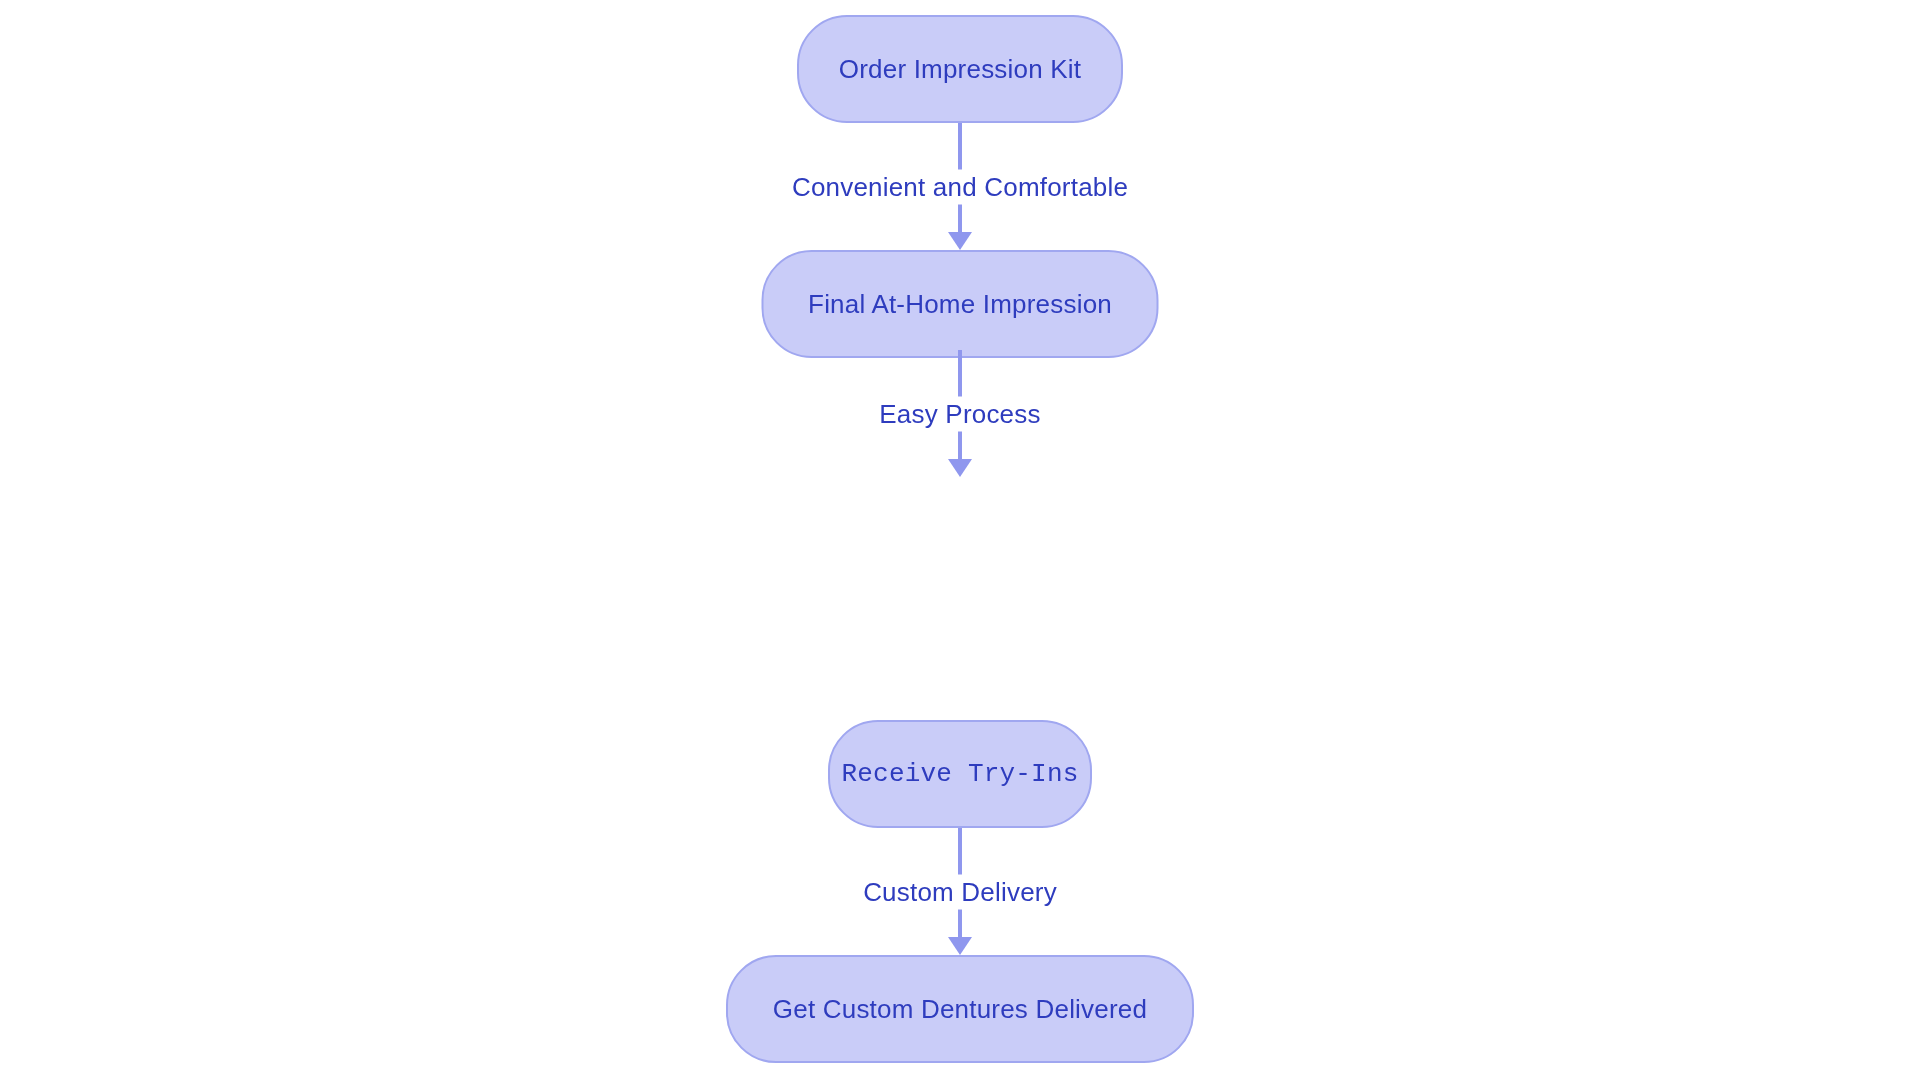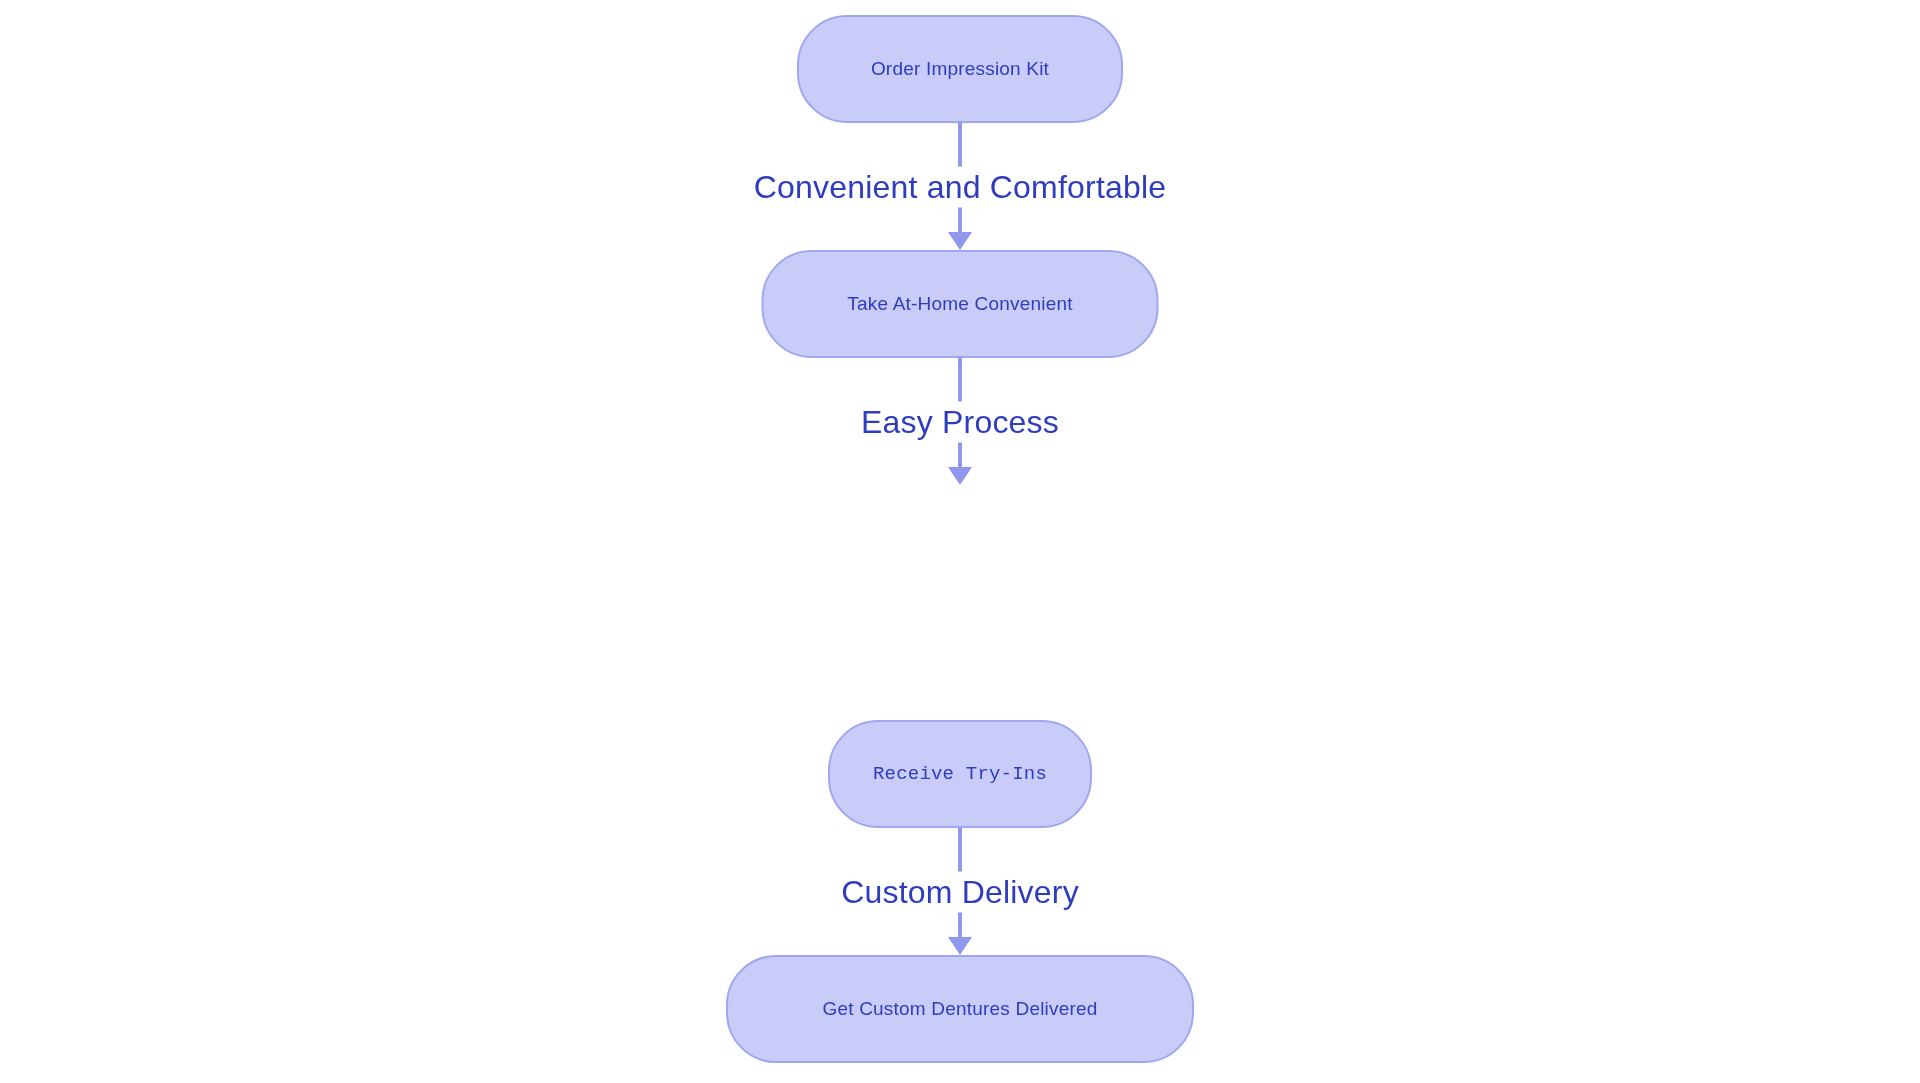--- a/index.html
+++ b/index.html
@@ -22,38 +22,38 @@
     box-sizing: border-box;
     background: var(--node-fill, #c9ccf8);
     border: 2px solid var(--node-border, #a0a7f0);
     border-radius: 50px;
     display: flex;
     align-items: center;
     justify-content: center;
   }
   .node .node-label {
     color: var(--node-text, #2e3cbe);
-    font-size: 19px;
+    font-size: 26px;
     letter-spacing: 0.2px;
     white-space: nowrap;
   }
   .n1 { top: 15px;  width: 326px; }
   .n2 { top: 250px; width: 397px; }
   .n3 { top: 485px; width: 389px; }
   .n4 { top: 720px; width: 264px; font-family: Liberation Mono, monospace; }
   .n5 { top: 955px; width: 468px; }
 
   .edge {
     position: absolute;
     left: 0;
     width: 100%;
     height: 127px;
   }
   .e1 { top: 123px; }
-  .e2 { top: 358px; }
+  .e2 { top: 350px; }
   .e3 { top: 593px; }
   .e4 { top: 828px; }
 
   .edge .shaft {
     position: absolute;
     left: 50%;
     transform: translateX(-50%);
     top: 0;
     bottom: 14px;
     width: 4px;
@@ -71,42 +71,42 @@
     border-top: 18px solid var(--edge, #8f97ee);
   }
   .edge .edge-label {
     position: absolute;
     left: 50%;
     top: 50%;
     transform: translate(-50%, -50%);
     background: var(--background, #ffffff);
     padding: 2px 10px;
     color: var(--edge-label, #2e3cbe);
-    font-size: 32px;
+    font-size: 26px;
     letter-spacing: 0.2px;
     white-space: nowrap;
   }
 </style>
 </head>
 <body>
 
 <div class="canvas">
 
   <div class="node n1">
     <span class="node-label">Order Impression Kit</span>
   </div>
 
   <div class="edge e1">
     <div class="shaft"></div>
     <div class="arrowhead"></div>
     <div class="edge-label">Convenient and Comfortable</div>
   </div>
 
   <div class="node n2">
-    <span class="node-label">Take At-Home Convenient</span>
+    <span class="node-label">Final At-Home Impression</span>
   </div>
 
   <div class="edge e2">
     <div class="shaft"></div>
     <div class="arrowhead"></div>
     <div class="edge-label">Easy Process</div>
   </div>
 
 
 

